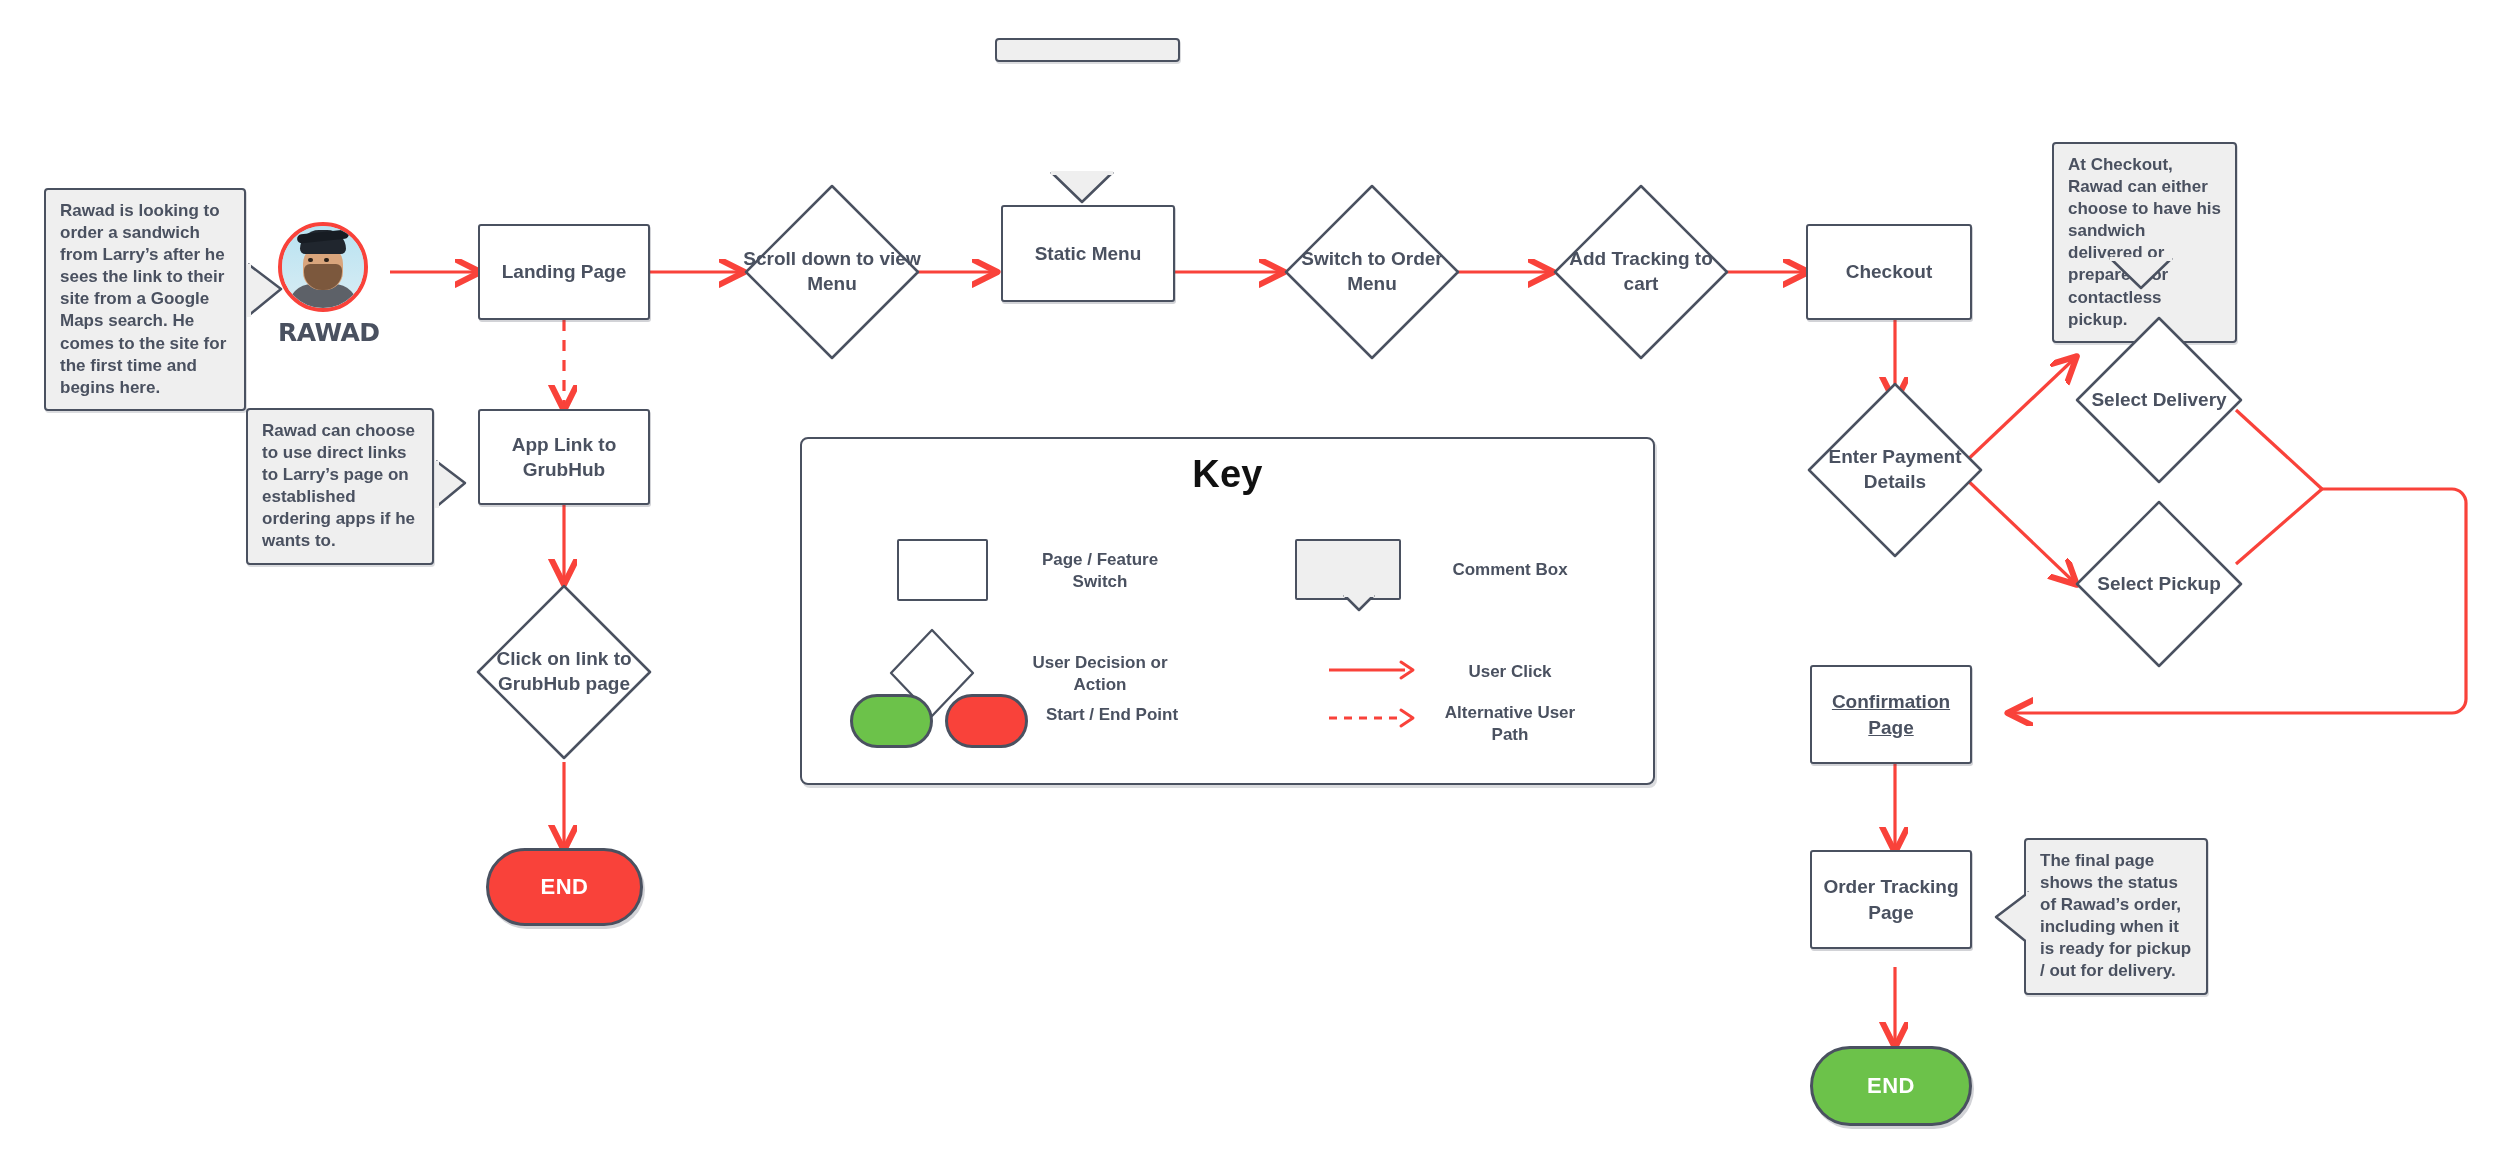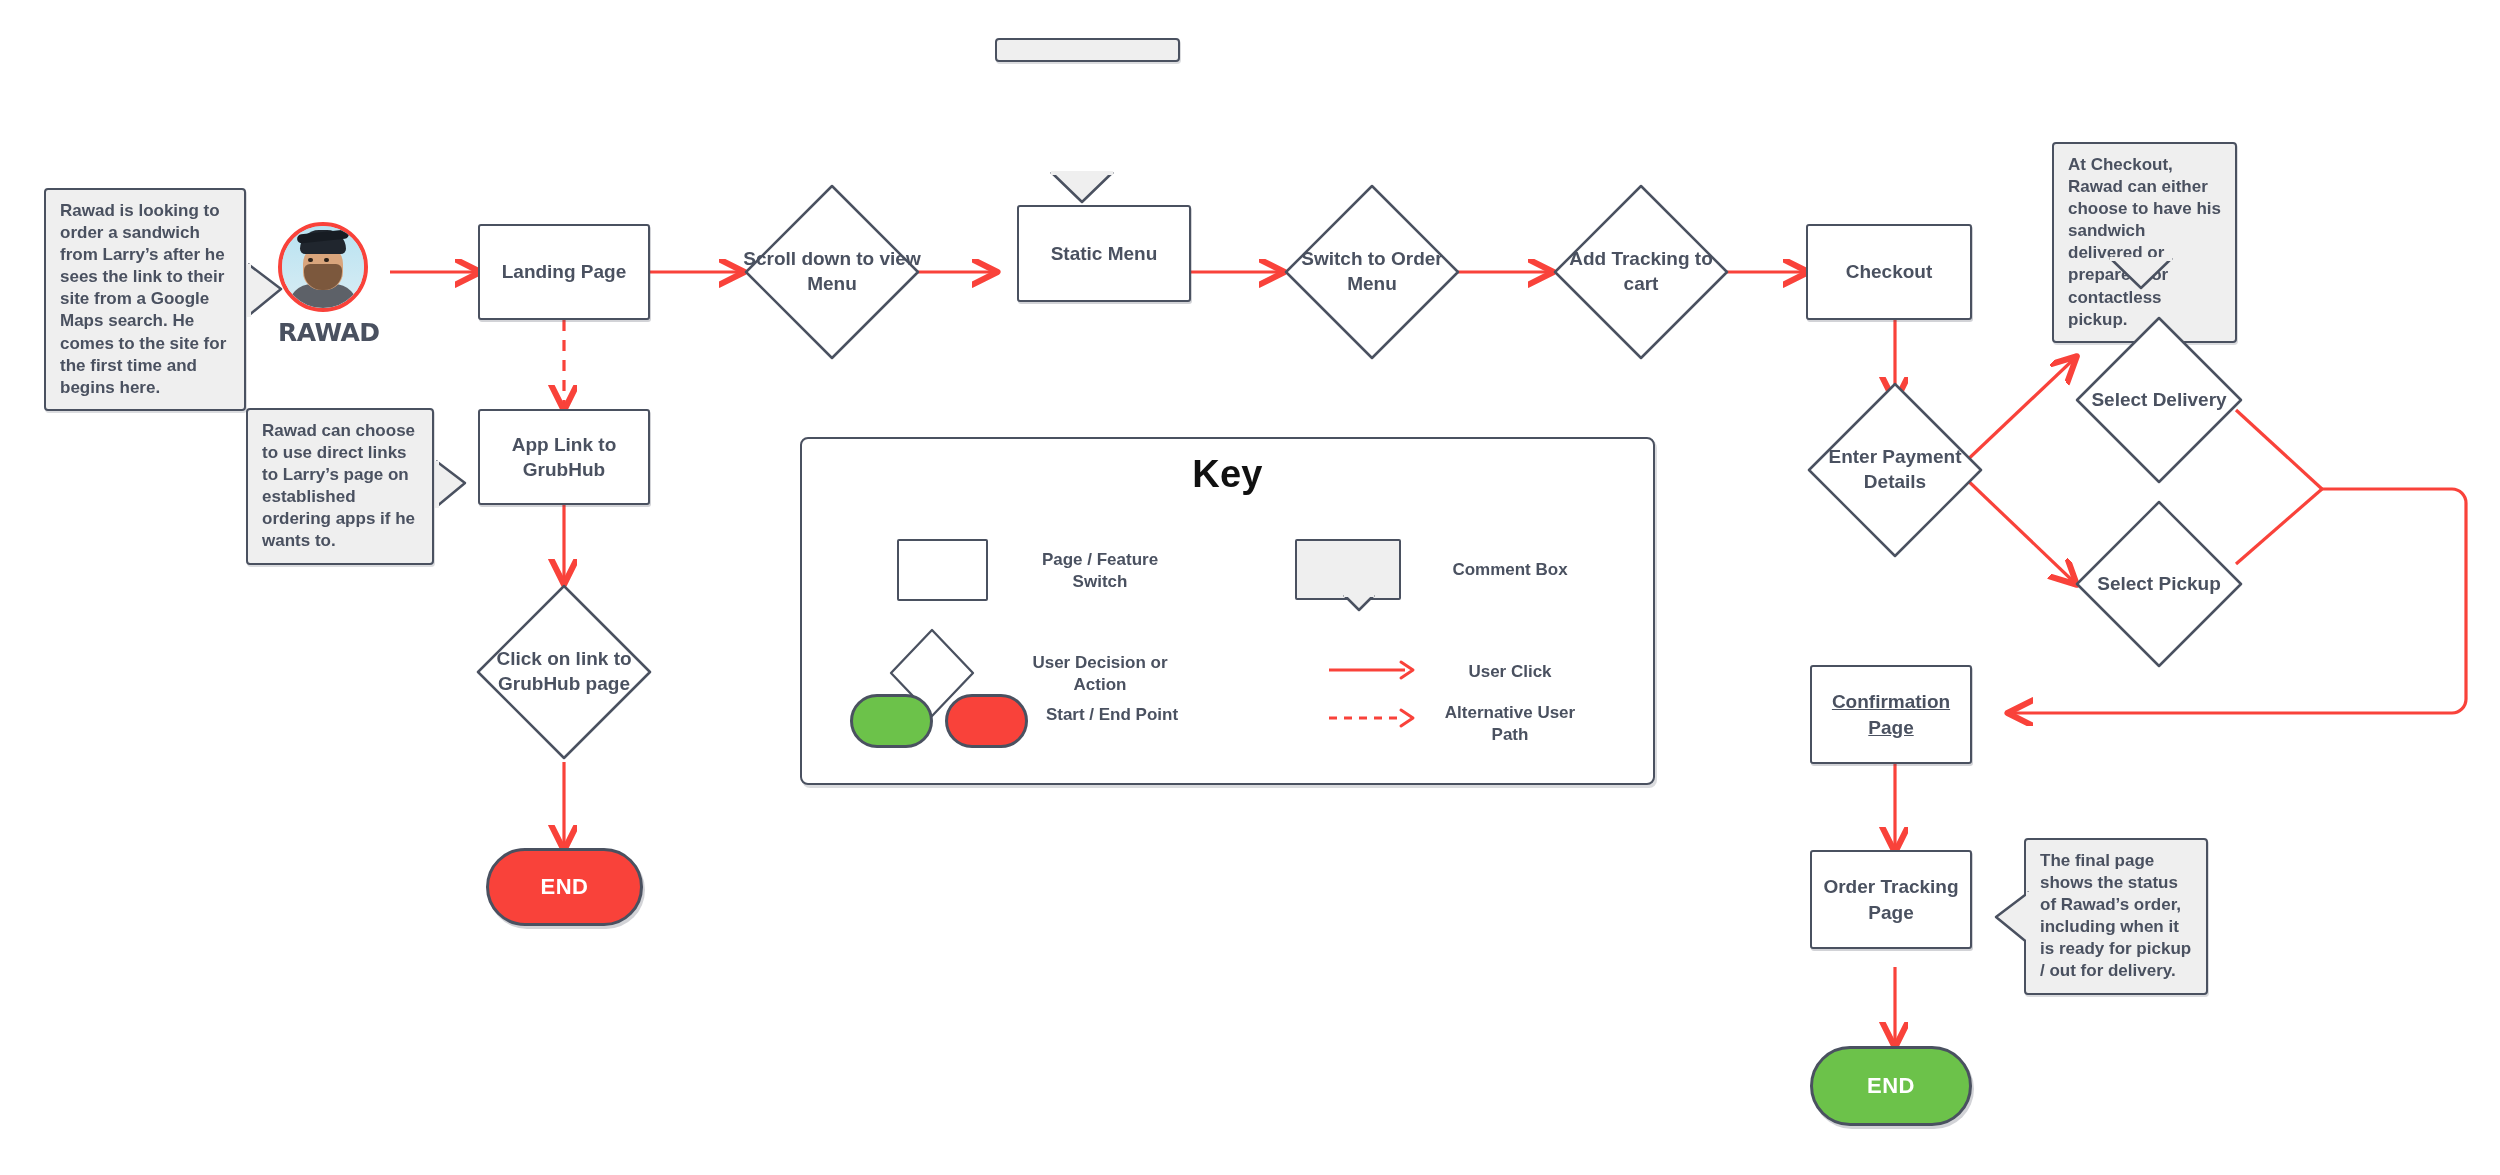--- a/index.html
+++ b/index.html
@@ -226,21 +226,21 @@
     <span>END</span>
   </div>
 
   <div class="diamond" style="left:742px;top:182px;width:180px;height:180px;">
     <svg class="dshape" viewBox="0 0 180 180">
       <path d="M90 4 L176 90 L90 176 L4 90 Z" fill="#fff" stroke="#4a5160" stroke-width="2.5" stroke-linejoin="round"></path>
     </svg>
     <div class="dlabel">Scroll down to view Menu</div>
   </div>
 
-  <div class="node pagebox" style="left:1001px;top:205px;width:174px;height:97px;margin-left:16px;">
+  <div class="node pagebox" style="left:1001px;top:205px;width:174px;height:97px;">
     <span>Static Menu</span>
   </div>
 
   <div class="diamond" style="left:1282px;top:182px;width:180px;height:180px;">
     <svg class="dshape" viewBox="0 0 180 180">
       <path d="M90 4 L176 90 L90 176 L4 90 Z" fill="#fff" stroke="#4a5160" stroke-width="2.5" stroke-linejoin="round"></path>
     </svg>
     <div class="dlabel">Switch to Order Menu</div>
   </div>
 

